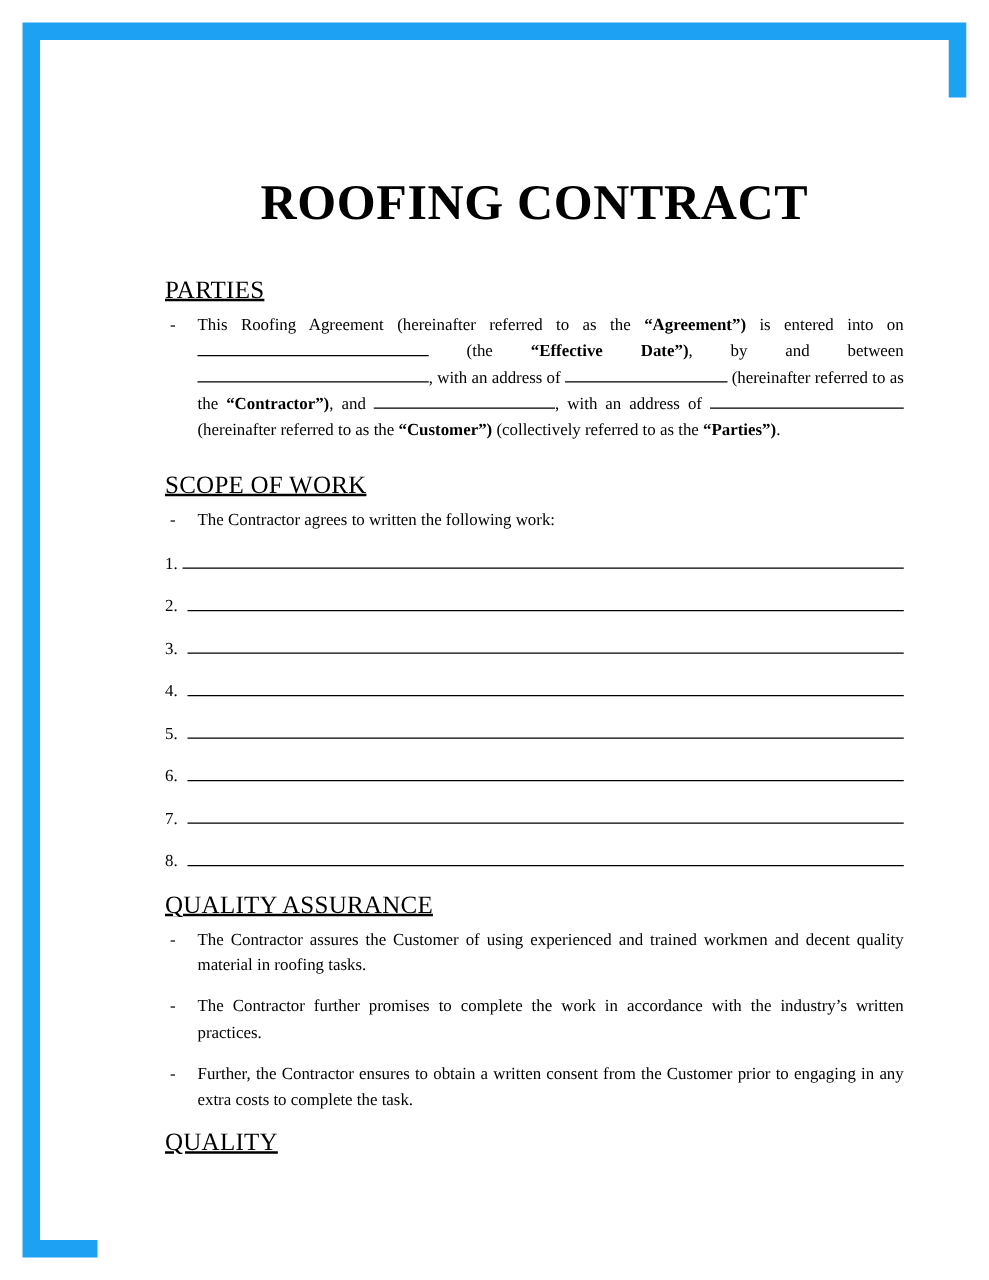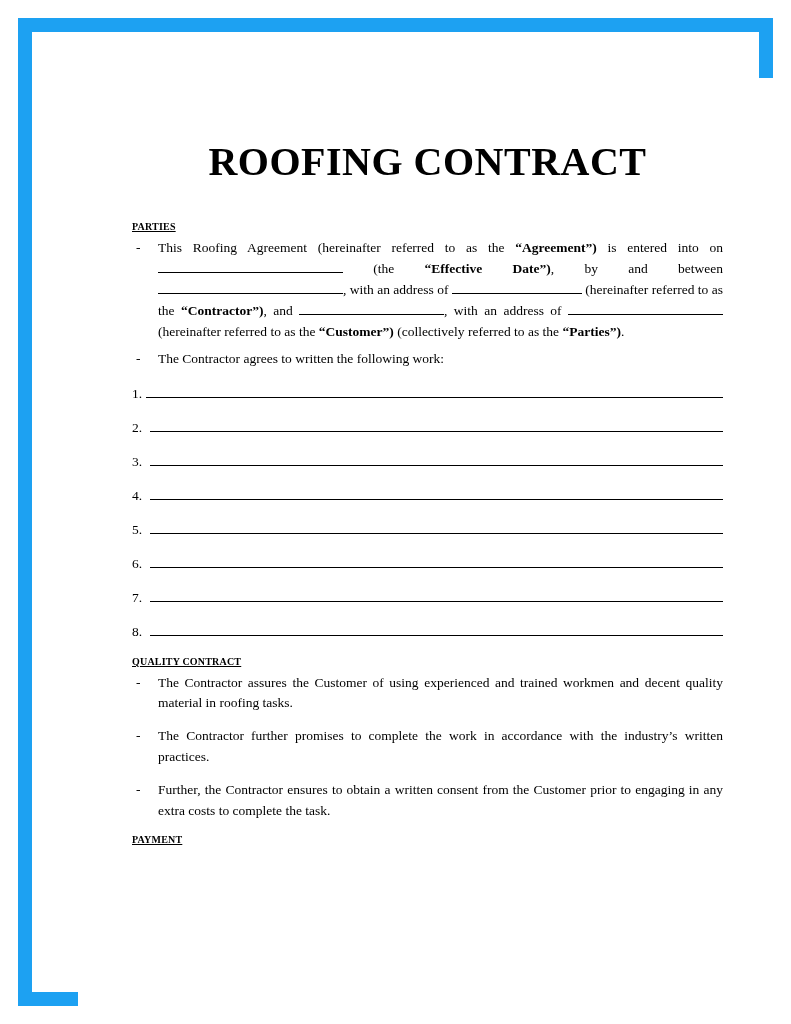--- a/index.html
+++ b/index.html
@@ -48,22 +48,22 @@
     letter-spacing: 0.5px;
     margin-top: 60px;
     margin-bottom: 0;
     font-family: "Liberation Serif", serif;
   }
   .content {
     margin: 0 54px 0 54px;
     padding-top: 36px;
   }
   .section-head {
-    font-size: 10px;
-    font-weight: bold;
+    font-size: 20px;
+    font-weight: normal;
     text-decoration: underline;
     margin: 0 0 6px 0;
     letter-spacing: 0.2px;
   }
   .section-head.spaced {
     margin-top: 22px;
   }
   .bullet-row {
     display: flex;
     align-items: flex-start;
@@ -132,20 +132,21 @@
 
       <div class="content">
 
         <div class="section-head">PARTIES</div>
 
         <div class="bullet-row">
           <div class="dash">-</div>
           <div class="bullet-text"><span>This Roofing Agreement (hereinafter referred to as the </span><strong>“Agreement”)</strong><span> is entered into on </span><span class="blank b-185"></span><span> (the </span><strong>“Effective Date”)</strong><span>, by and between </span><span class="blank b-185"></span><span>, with an address of </span><span class="blank b-130"></span><span> (hereinafter referred to as the </span><strong>“Contractor”)</strong><span>, and </span><span class="blank b-145"></span><span>, with an address of </span><span class="blank b-155"></span><span> (hereinafter referred to as the </span><strong>“Customer”)</strong><span> (collectively referred to as the </span><strong>“Parties”)</strong><span>.</span></div>
         </div>
 
+        <div class="section-head spaced">SCOPE OF WORK</div>
 
         <div class="bullet-row">
           <div class="dash">-</div>
           <div class="bullet-text">The Contractor agrees to written the following work:</div>
         </div>
 
         <div class="numbered-list">
           <div class="num-row first">
             <div class="num-label">1.</div>
             <div class="num-line"></div>
@@ -173,33 +174,33 @@
           <div class="num-row">
             <div class="num-label">7.</div>
             <div class="num-line"></div>
           </div>
           <div class="num-row">
             <div class="num-label">8.</div>
             <div class="num-line"></div>
           </div>
         </div>
 
-        <div class="section-head">QUALITY CONTRACT</div>
+        <div class="section-head">QUALITY ASSURANCE</div>
 
         <div class="bullet-row qa-row">
           <div class="dash">-</div>
           <div class="bullet-text">The Contractor assures the Customer of using experienced and trained workmen and decent quality material in roofing tasks.</div>
         </div>
         <div class="bullet-row qa-row">
           <div class="dash">-</div>
           <div class="bullet-text">The Contractor further promises to complete the work in accordance with the industry’s written practices.</div>
         </div>
         <div class="bullet-row qa-row">
           <div class="dash">-</div>
           <div class="bullet-text">Further, the Contractor ensures to obtain a written consent from the Customer prior to engaging in any extra costs to complete the task.</div>
         </div>
 
-        <div class="section-head">PAYMENT</div>
+        <div class="section-head">QUALITY</div>
 
       </div>
     </div>
   </div>
 </div>
 
 </body></html>

